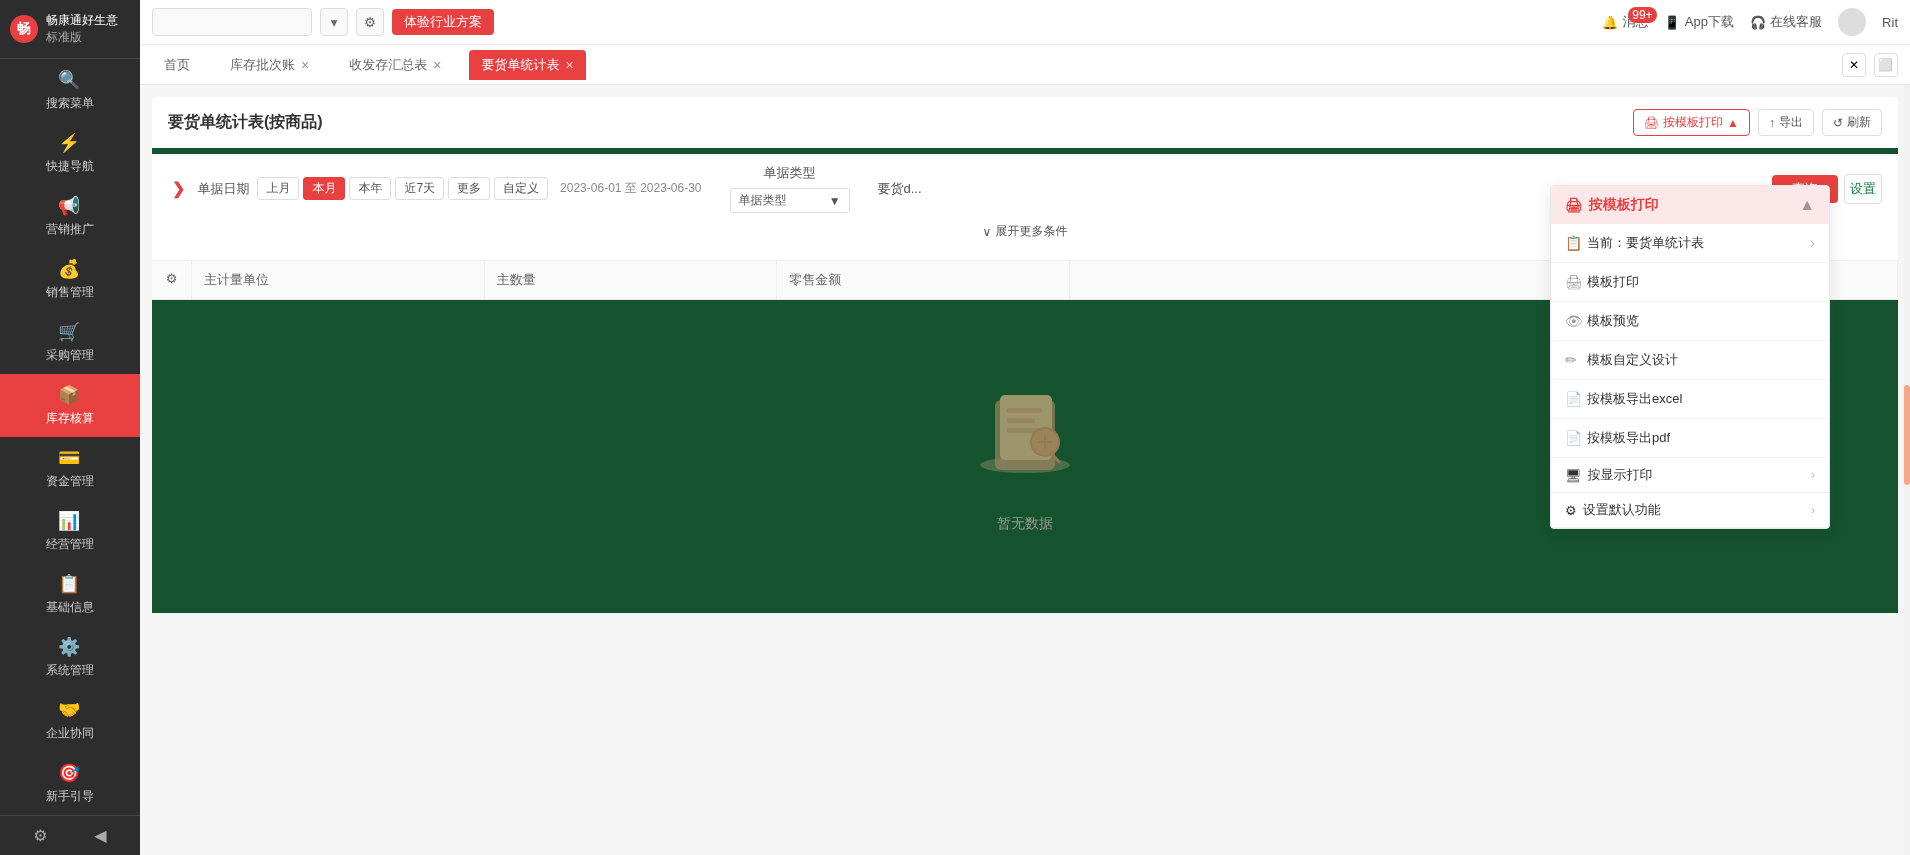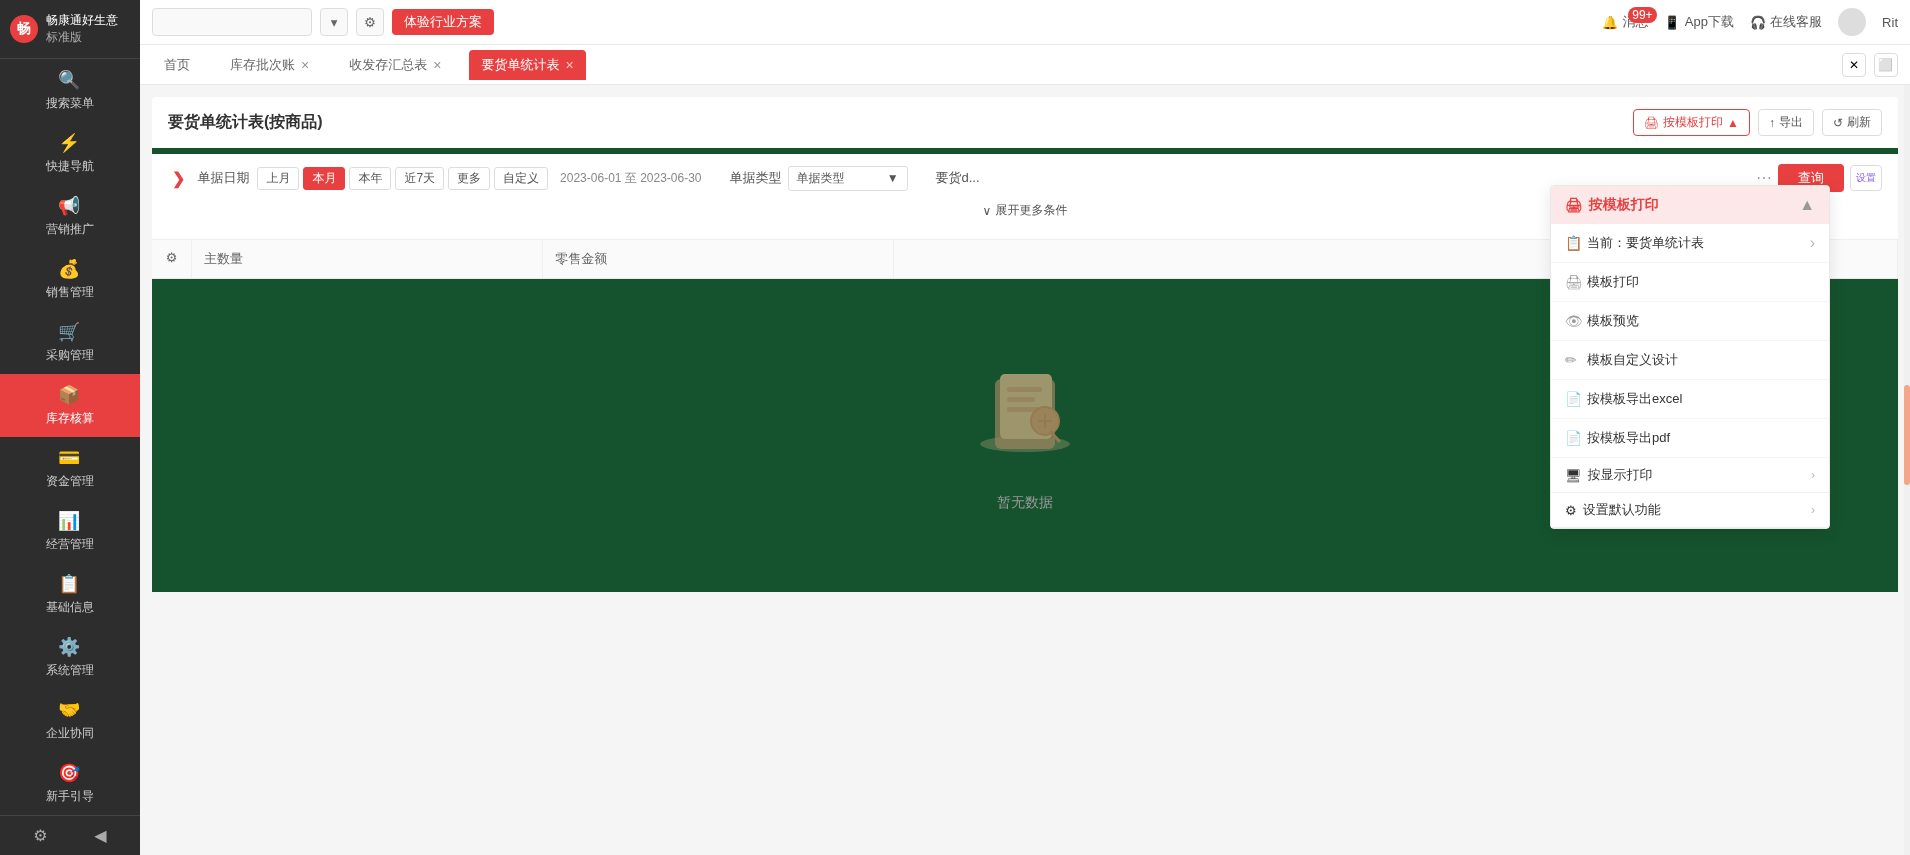--- a/index.html
+++ b/index.html
@@ -61,21 +61,21 @@
     .filter-row { display: flex; align-items: center; gap: 8px; flex-wrap: wrap; }
     .filter-expand-btn { background: none; border: none; color: #e84040; cursor: pointer; font-size: 16px; font-weight: bold; padding: 0 4px; }
     .filter-label { font-size: 13px; color: #555; white-space: nowrap; }
     .filter-date-btns { display: flex; gap: 4px; align-items: center; }
     .filter-btn { padding: 2px 8px; border: 1px solid #ddd; border-radius: 3px; background: white; cursor: pointer; font-size: 12px; color: #555; }
     .filter-btn.active { background: #e84040; color: white; border-color: #e84040; }
     .date-range { font-size: 12px; color: #888; margin-left: 4px; }
     .filter-select { border: 1px solid #ddd; border-radius: 3px; padding: 3px 8px; font-size: 12px; color: #555; cursor: pointer; display: flex; align-items: center; gap: 4px; min-width: 120px; }
     .filter-expand-more { background: none; border: none; color: #555; cursor: pointer; font-size: 12px; display: flex; align-items: center; gap: 4px; margin: 0 auto; padding: 6px 12px; }
     .btn-query { background: #e84040; color: white; padding: 5px 20px; border: none; border-radius: 4px; cursor: pointer; font-size: 13px; }
-    .btn-setting { background: white; border: 1px solid #ddd; color: #8b5cf6; padding: 5px 5px; border-radius: 4px; cursor: pointer; font-size: 10px; }
+    .btn-setting { background: white; border: 1px solid #ddd; color: #15803d; padding: 5px 5px; border-radius: 4px; cursor: pointer; font-size: 13px; }
 
     
     .table-area { background: white; }
     .table-header { display: flex; border-bottom: 1px solid #e8e8e8; background: #fafafa; }
     .th { padding: 10px 12px; font-size: 13px; color: #666; font-weight: normal; border-right: 1px solid #f0f0f0; }
     .th:first-child { width: 40px; text-align: center; }
     .th.product { flex: 2; }
     .th.unit { flex: 1; }
     .th.qty { flex: 1; }
     .th.amount { flex: 1; }
@@ -249,21 +249,21 @@
         <span class="filter-label">单据日期</span>
         <div class="filter-date-btns">
           <button class="filter-btn">上月</button>
           <button class="filter-btn active">本月</button>
           <button class="filter-btn">本年</button>
           <button class="filter-btn">近7天</button>
           <button class="filter-btn">更多</button>
           <button class="filter-btn">自定义</button>
         </div>
         <span class="date-range">2023-06-01 至 2023-06-30</span>
-        <div style="display:flex;align-items:center;gap:6px;margin-left:20px;">
+        <div style="display:flex;align-items:center;gap:6px;margin-left:20px;flex-direction:column;">
           <span class="filter-label">单据类型</span>
           <div class="filter-select">
             <span>单据类型</span>
             <span style="margin-left:auto;">▼</span>
           </div>
         </div>
         <div style="display:flex;align-items:center;gap:6px;margin-left:20px;">
           <span class="filter-label">要货d...</span>
         </div>
         <div style="margin-left:auto;display:flex;align-items:center;gap:6px;">
@@ -276,20 +276,21 @@
         <button class="filter-expand-more">
           <span>∨</span>
           <span>展开更多条件</span>
         </button>
       </div>
     </div>
 
     <div class="table-area">
       <div class="table-header">
         <div class="th" style="width:40px;text-align:center;">⚙</div>
+        <div class="th unit">主计量单位</div>
         <div class="th qty">主数量</div>
         <div class="th amount">零售金额</div>
         <div class="th rest"></div>
       </div>
 
       <div class="empty-state">
         <div class="empty-icon">
           <svg width="120" height="100" viewBox="0 0 120 100">
             <ellipse cx="60" cy="85" rx="45" ry="8" fill="#f5c6a0" opacity="0.4"></ellipse>
             <rect x="30" y="20" width="60" height="70" rx="6" fill="#f4a47a" opacity="0.7"></rect>

